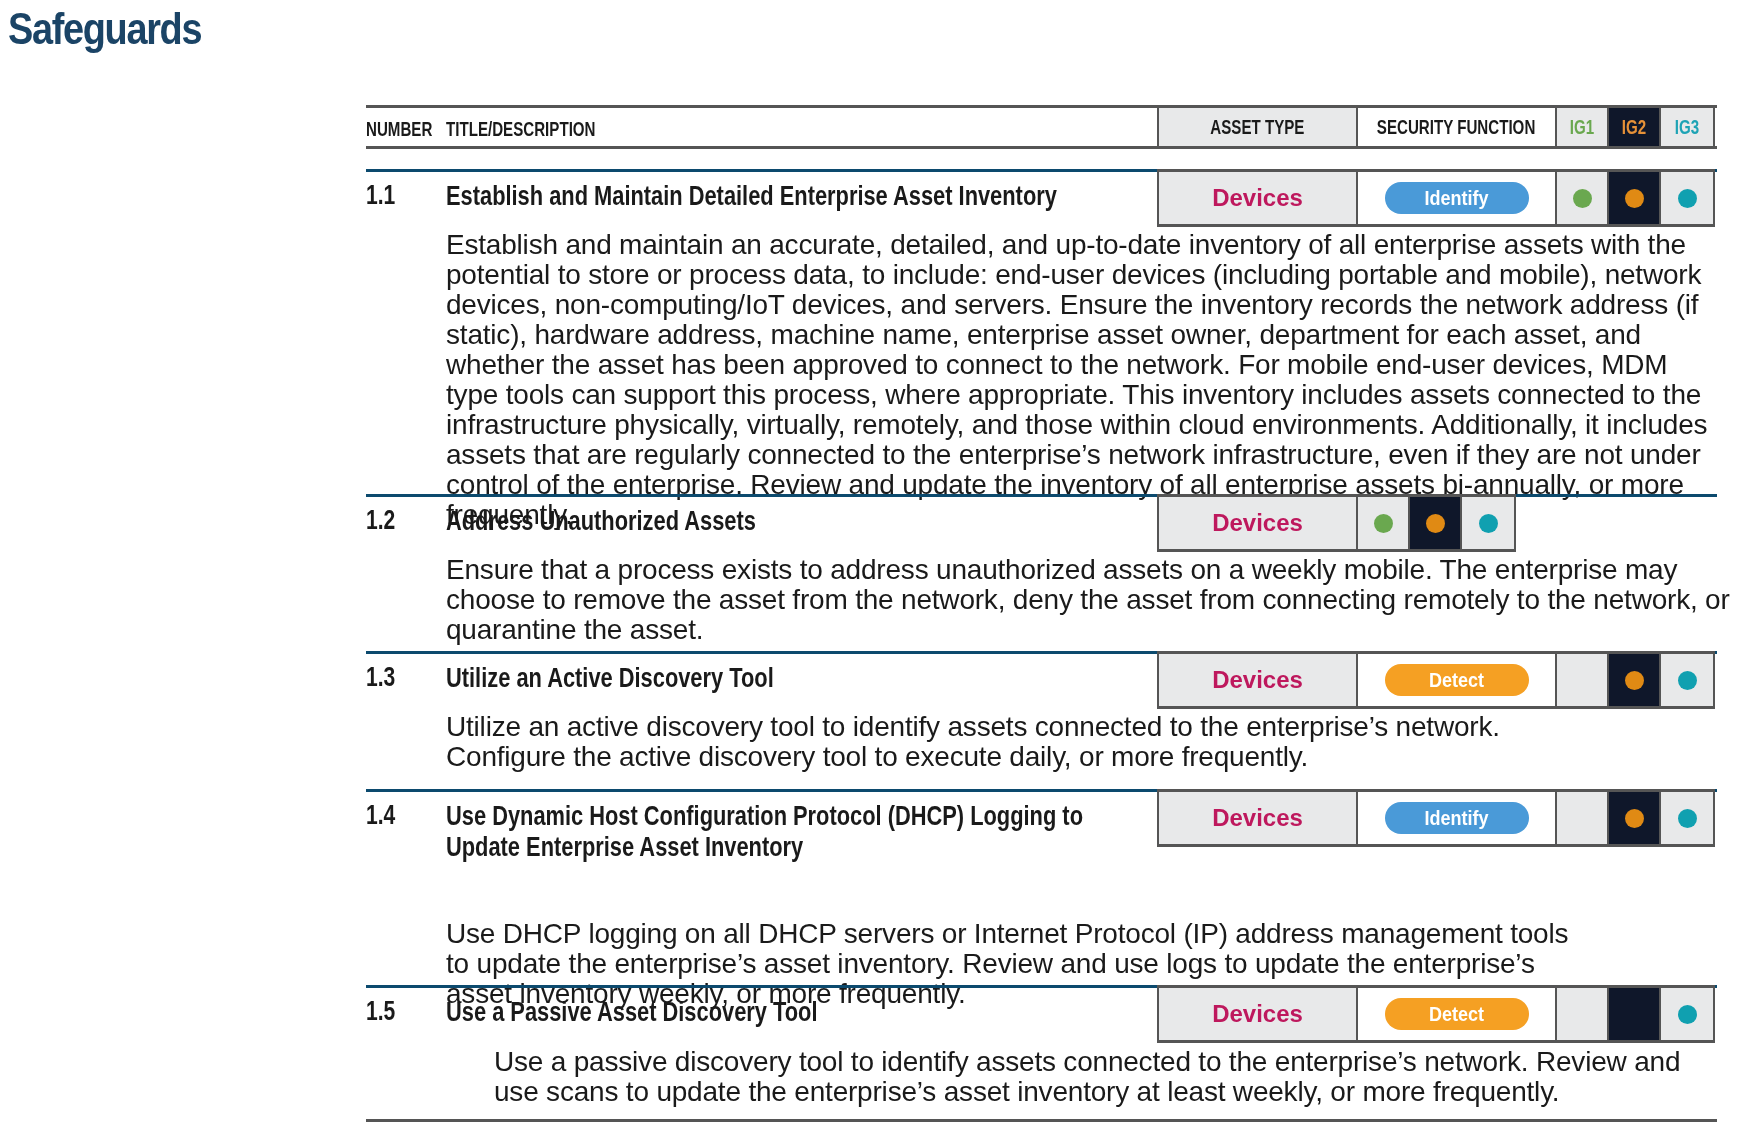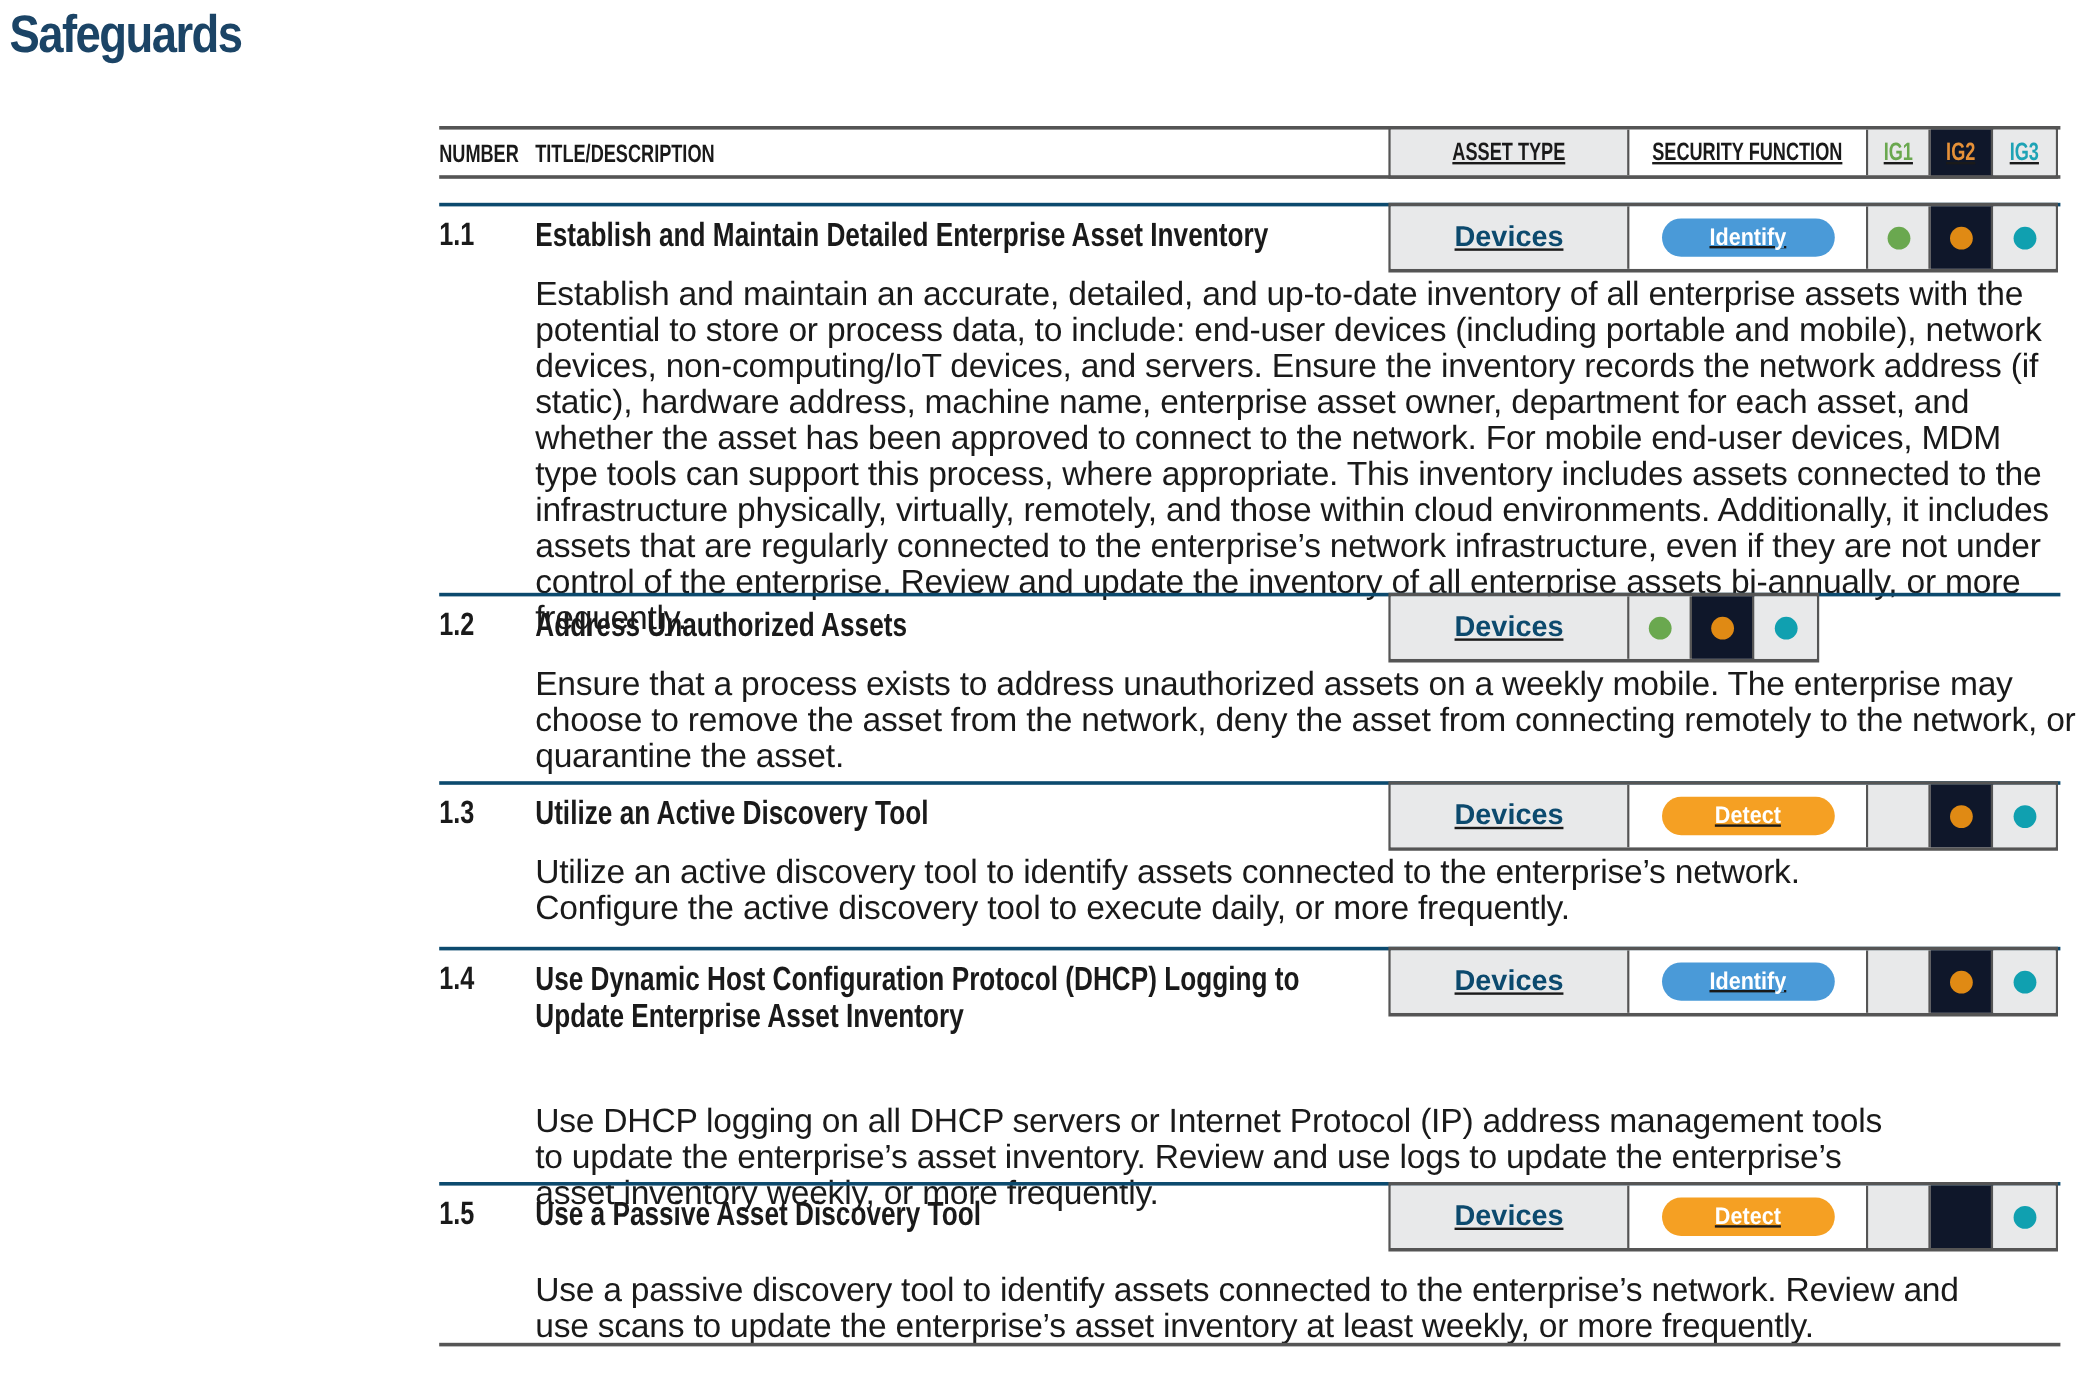--- a/index.html
+++ b/index.html
@@ -4,36 +4,36 @@
 <style>
   html, body { margin: 0; padding: 0; background: #ffffff; }
   body { width: 1740px; height: 1147px; position: relative; overflow: hidden; font-family: "Liberation Sans", sans-serif; color: #1a1a1a; }
   .page-title { position: absolute; left: 8px; top: 4px; font-family: "Liberation Sans", sans-serif; font-weight: 700; font-size: 44px; color: #1b4466; letter-spacing: -1.5px; transform: scaleX(0.86); transform-origin: left top; }
   .table { position: absolute; left: 366px; top: 105px; width: 1351px; }
   .hdr { position: relative; height: 38px; border-top: 3px solid #555; border-bottom: 3px solid #555; }
   .cond { font-family: "Liberation Sans", sans-serif; font-weight: 700; transform: scaleX(0.72); transform-origin: left center; white-space: nowrap; }
   .hdr .h-num { position: absolute; left: 0; top: 9px; font-size: 21px; }
   .hdr .h-title { position: absolute; left: 80px; top: 9px; font-size: 21px; }
   .cells { position: absolute; left: 791px; top: -3px; height: 100%; display: flex; border: 2px solid #555; border-top: 3px solid #555; border-bottom: 3px solid #555; }
-  .cell { height: 100%; box-sizing: border-box; border-right: 2px solid #555; display: flex; align-items: center; justify-content: center; text-decoration: underline; }
+  .cell { height: 100%; box-sizing: border-box; border-right: 2px solid #555; display: flex; align-items: center; justify-content: center; }
   .cell:last-child { border-right: none; }
   .c-asset { width: 199px; background: #e8e9ea; }
   .c-func { width: 199px; background: #ffffff; }
   .c-ig { width: 52px; }
   .c-ig.g { background: #e8e9ea; }
   .c-ig.w { background: #0f172a; }
   .hdr .cells { height: 38px; }
   .hcell-text { font-size: 21px; font-family: "Liberation Sans", sans-serif; font-weight: 700; display: inline-block; transform: scaleX(0.72); white-space: nowrap; }
   .ig1c { color: #6aa84f; } .ig2c { color: #e69138; } .ig3c { color: #1ea3b5; }
   .row { position: absolute; left: 0; width: 1351px; border-top: 3px solid #0c4a6e; }
   .row .num { position: absolute; left: 0; top: 8px; font-size: 27px; font-weight: 700; transform: scaleX(0.78); transform-origin: left top; }
   .row .rtitle { position: absolute; left: 80px; top: 8px; width: 900px; font-size: 28px; font-weight: 700; line-height: 31px; transform: scaleX(0.78); transform-origin: left top; }
   .row .cells { top: -3px; height: 52px; }
   .row .desc { position: absolute; left: 80px; font-size: 28px; line-height: 30px; width: 1290px; color: #1a1a1a; letter-spacing: -0.2px; }
-  .asset-text { font-size: 24px; font-weight: 700; color: #0c4a6e; }
+  .asset-text { font-size: 24px; font-weight: 700; color: #be185d; }
   .pill { width: 144px; height: 32px; border-radius: 16px; color: #fff; font-weight: 700; font-size: 20px; display: flex; align-items: center; justify-content: center; }
   .pill span { display: inline-block; transform: scaleX(0.9); }
   .dot { width: 19px; height: 19px; border-radius: 50%; }
   .bottom-rule { position: absolute; left: 366px; top: 1119px; width: 1351px; border-top: 3px solid #555; }
 </style>
 </head>
 <body>
 
 <div class="page-title">Safeguards</div>
 
@@ -162,17 +162,17 @@
           <div class="pill" style="background:#f5a023">
             <span>Detect</span>
           </div>
         </div>
       <div class="cell c-ig g"></div>
       <div class="cell c-ig w"></div>
       <div class="cell c-ig g">
           <div class="dot" style="background:#10a0b0"></div>
         </div>
     </div>
-    <div class="desc" style="top:72px;width:1230px;">Use a passive discovery tool to identify assets connected to the enterprise’s network. Review and use scans to update the enterprise’s asset inventory at least weekly, or more frequently.</div>
+    <div class="desc" style="top:59px;width:1230px;margin-left:48px;">Use a passive discovery tool to identify assets connected to the enterprise’s network. Review and use scans to update the enterprise’s asset inventory at least weekly, or more frequently.</div>
   </div>
 </div>
 
 <div class="bottom-rule"></div>
 
 </body></html>

